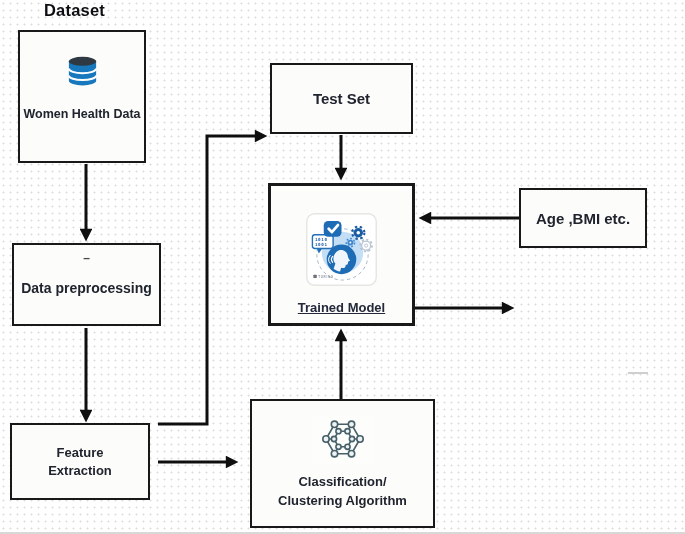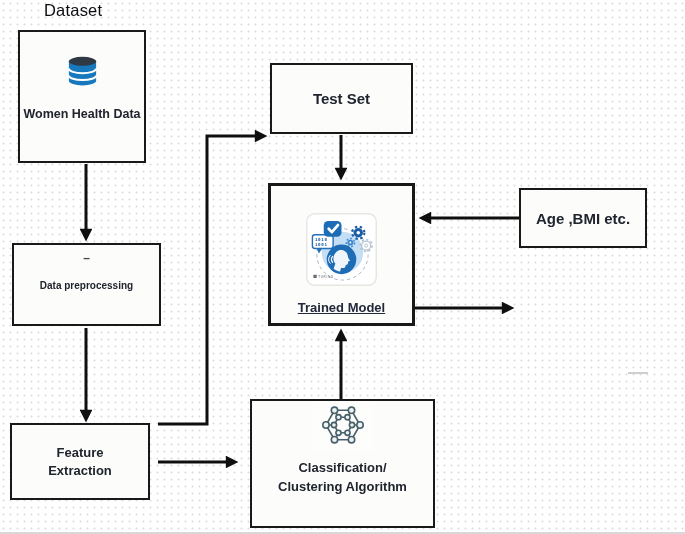--- a/index.html
+++ b/index.html
@@ -13,45 +13,45 @@
     background-color:#ffffff;
     background-image:radial-gradient(circle,#dcdcdc 0.9px,rgba(255,255,255,0) 1.1px);
     background-size:7px 7px;
     border-bottom:2px solid #d8d8d8;
     box-sizing:border-box;
   }
   .edges-layer{position:absolute;left:0;top:0;width:685px;height:534px;pointer-events:none;}
   .edge{stroke:#0f0f0f;stroke-width:3;fill:none;}
   .heading{
     position:absolute;left:44px;top:1px;
-    font-size:16.5px;font-weight:400;color:#0d0d12;letter-spacing:.2px;
+    font-size:16.5px;font-weight:700;color:#0d0d12;letter-spacing:.2px;
   }
   .node{
     position:absolute;box-sizing:border-box;
     background:#fcfcfa;border:2.5px solid #191919;
     display:flex;flex-direction:column;align-items:center;justify-content:center;
     text-align:center;color:#20242e;font-weight:700;
   }
   .node .lbl{white-space:pre-line;}
   .n-women{left:18px;top:30px;width:128px;height:133px;justify-content:flex-start;padding-top:22px;}
   .n-women .lbl{font-size:12.5px;margin-top:17px;}
   .n-pre{left:12px;top:243px;width:149px;height:83px;justify-content:flex-start;padding-top:8px;}
   .n-pre .dash{font-size:12px;color:#4a4a4a;line-height:10px;}
-  .n-pre .lbl{font-size:10px;margin-top:17px;text-align:right;}
+  .n-pre .lbl{font-size:14px;margin-top:17px;text-align:right;}
   .n-feat{left:10px;top:423px;width:140px;height:77px;}
   .n-feat .lbl{font-size:13px;line-height:18px;}
   .n-test{left:270px;top:63px;width:143px;height:71px;}
   .n-test .lbl{font-size:15px;}
   .n-trained{left:268px;top:183px;width:147px;height:143px;border-width:3px;justify-content:flex-start;padding-top:27px;}
   .n-trained .lbl{font-size:13px;margin-top:14px;color:#23283a;text-decoration:underline;}
   .n-age{left:519px;top:188px;width:128px;height:60px;}
   .n-age .lbl{font-size:15px;}
   .n-pcos{left:517px;top:278px;width:165px;height:60px;}
   .n-pcos .lbl{font-size:15.5px;}
-  .n-class{left:250px;top:399px;width:185px;height:129px;justify-content:flex-start;}
+  .n-class{left:250px;top:399px;width:185px;height:129px;justify-content:flex-start;padding-top:14px;}
   .n-class .lbl{font-size:13px;line-height:19px;margin-top:7px;}
   .smudge{position:absolute;left:357px;top:186px;width:20px;height:2px;background:#cfcfcf;}
   .icon-svg{display:block;}
 </style>
 </head>
 <body>
 
 <div class="canvas">
 
   <div class="heading">Dataset</div>

